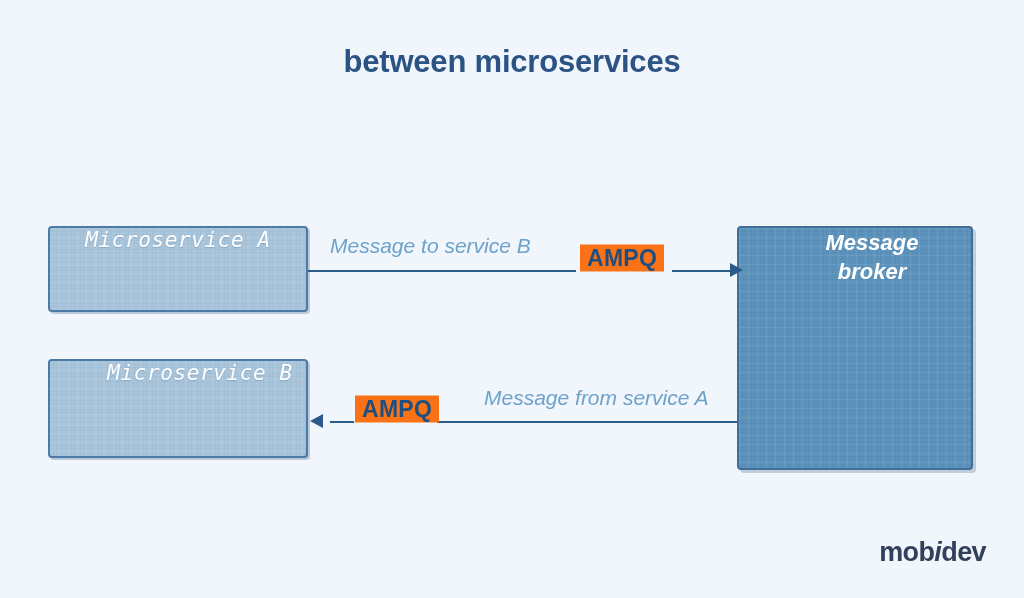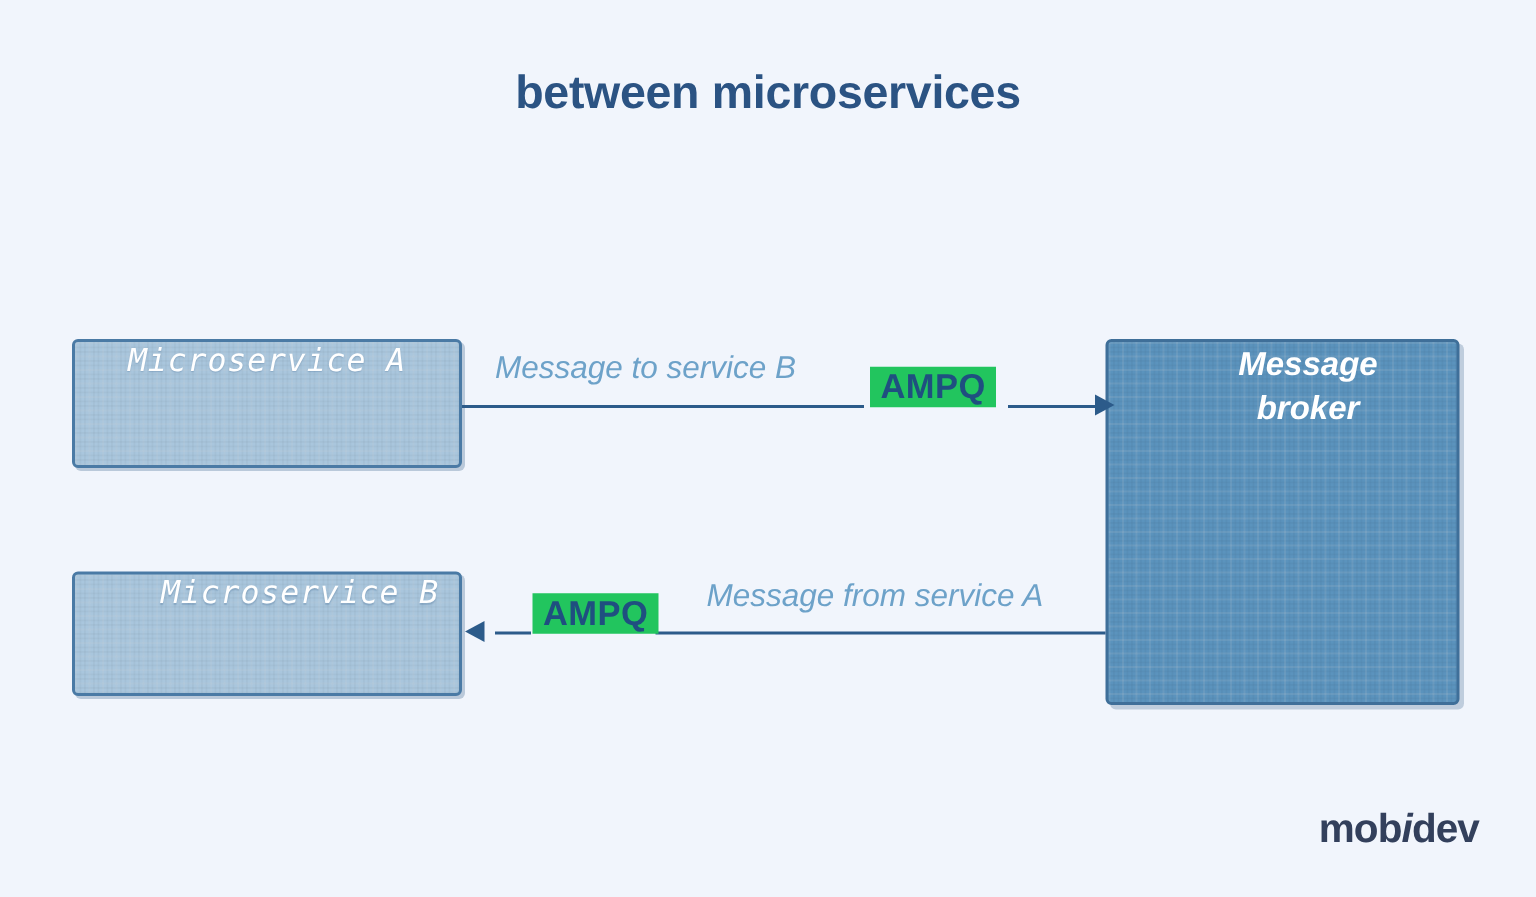--- a/index.html
+++ b/index.html
@@ -74,21 +74,21 @@
     z-index: 2;
     font-family: "DejaVu Sans Mono", monospace;
     font-size: 21px;
     font-weight: 500;
     letter-spacing: 0.6px;
     color: #ffffff;
     text-shadow: 0 1px 1px rgba(70,110,150,0.35);
   }
 
   #node-a { left: 48px;  top: 226px; width: 260px; height: 86px; }
-  #node-b { left: 48px;  top: 381px; width: 260px; height: 83px; padding-left: 44px; }
+  #node-b { left: 48px;  top: 359px; width: 260px; height: 99px; padding-left: 44px; }
 
   .broker {
     background: #5b93bd;
     border: 2px solid #3f6f99;
     box-shadow: 3px 3px 0 rgba(60,100,140,0.28);
     padding-left: 34px;
   }
   #node-broker { left: 737px; top: 226px; width: 236px; height: 244px; }
   .broker .node-label {
     position: relative;
@@ -122,21 +122,21 @@
     border-right: 13px solid #2c5b8a;
   }
 
   .edge-tag {
     position: absolute;
     color: #1f4f80;
     font-size: 23px;
     font-weight: 600;
     letter-spacing: 0.3px;
     white-space: nowrap;
-    background: #22c55e;
+    background: #f97316;
     padding: 0 7px;
   }
 
   .edge-note {
     position: absolute;
     color: #6da2c9;
     font-size: 21px;
     font-style: italic;
     white-space: nowrap;
   }
@@ -145,21 +145,21 @@
   #line-a-top   { left: 308px; top: 270px; width: 268px; }
   #line-a-cont  { left: 672px; top: 270px; width: 64px; }
   #arrow-a      { left: 730px; top: 263px; }
   #tag-a        { left: 580px; top: 258px; transform: translateY(-50%); }
   #note-a       { left: 330px; top: 234px; text-align: right; }
 
   #line-b-main  { left: 437px; top: 421px; width: 300px; }
   #line-b-cont  { left: 330px; top: 421px; width: 24px; }
   #arrow-b      { left: 310px; top: 414px; }
   #tag-b        { left: 355px; top: 409px; transform: translateY(-50%); }
-  #note-b       { left: 471px; top: 386px; }
+  #note-b       { left: 484px; top: 386px; }
 
   
   .logo {
     position: absolute;
     right: 38px;
     bottom: 30px;
     color: #33405c;
     font-size: 27px;
     font-weight: bold;
     letter-spacing: -0.6px;

